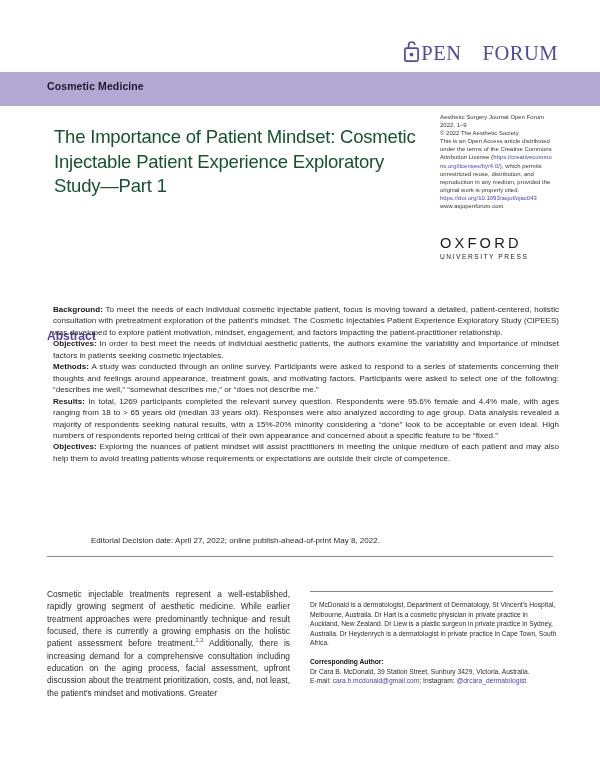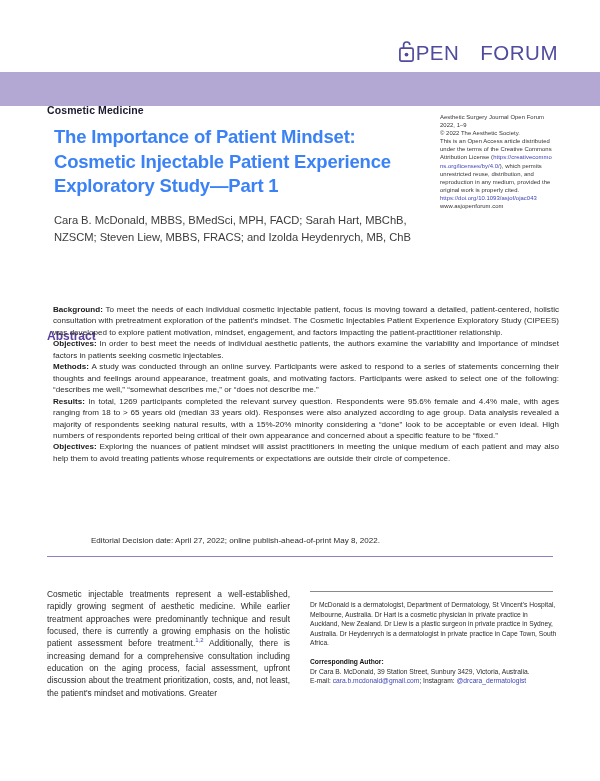--- a/index.html
+++ b/index.html
@@ -28,21 +28,21 @@
     top: 40px;
     right: 42px;
     display: flex;
     align-items: center;
     gap: 2px;
   }
   .lock-icon {
     display: block;
   }
   .masthead-word {
-    font-family: Liberation Sans, sans-serif;
+    font-family: Liberation Serif, serif;
     font-size: 20.5px;
     letter-spacing: 0.5px;
     color: #4f4b9e;
     font-weight: 400;
     line-height: 1;
   }
   .masthead-word.second {
     margin-left: 19px;
   }
 
@@ -56,34 +56,33 @@
     background: #b3a7d4;
   }
   .section-band-label {
     position: absolute;
     left: 47px;
     top: 80px;
     font-size: 10.5px;
     font-weight: bold;
     color: #1a1a2e;
     letter-spacing: 0.1px;
-    margin-top: 24px;
   }
 
   
   .title {
     position: absolute;
     left: 54px;
     top: 113px;
     width: 375px;
     font-size: 18.5px;
-    font-weight: bold;
+    font-weight: normal;
     line-height: 24.5px;
     letter-spacing: -0.2px;
-    color: #3b82f6;
+    color: #14532d;
   }
   .authors {
     position: absolute;
     left: 54px;
     top: 212px;
     width: 380px;
     font-size: 11.2px;
     line-height: 17px;
     color: #3c3c3c;
     letter-spacing: -0.05px;
@@ -227,31 +226,34 @@
     </span>
     <span class="masthead-word">PEN</span>
     <span class="masthead-word second">FORUM</span>
   </div>
 
   <div class="section-band"></div>
   <div class="section-band-label">Cosmetic Medicine</div>
 
   <h1 class="title">The Importance of Patient Mindset: Cosmetic Injectable Patient Experience Exploratory Study—Part 1</h1>
 
-  <div class="authors">Cara B. McDonald, MBBS, BMedSci, MPH, FACD; Sarah Hart, MBChB, NZSCM; Steven Liew, MBBS, FRACS; and Izolda Heydenrych, MB, ChB</div>
 
   <div class="meta">
     <span class="blk">Aesthetic Surgery Journal Open Forum</span>
     <span class="blk">2022, 1–9</span>
     <span class="blk">© 2022 The Aesthetic Society.</span>
     <span>This is an Open Access article distributed under the terms of the Creative Commons Attribution License (</span><span class="lnk">https://creativecommons.org/licenses/by/4.0/</span><span>), which permits unrestricted reuse, distribution, and reproduction in any medium, provided the original work is properly cited.</span>
     <span class="blk lnk">https://doi.org/10.1093/asjof/ojac043</span>
     <span class="blk">www.asjopenforum.com</span>
   </div>
 
+  <div class="oup">
+    <div class="oup-main">OXFORD</div>
+    <div class="oup-sub">UNIVERSITY PRESS</div>
+  </div>
 
   <div class="abstract-head">Abstract</div>
   <div class="abstract">
     <p><b>Background:</b><span> To meet the needs of each individual cosmetic injectable patient, focus is moving toward a detailed, patient-centered, holistic consultation with pretreatment exploration of the patient's mindset. The Cosmetic Injectables Patient Experience Exploratory Study (CIPEES) was developed to explore patient motivation, mindset, engagement, and factors impacting the patient-practitioner relationship.</span></p>
     <p><b>Objectives:</b><span> In order to best meet the needs of individual aesthetic patients, the authors examine the variability and importance of mindset factors in patients seeking cosmetic injectables.</span></p>
     <p><b>Methods:</b><span> A study was conducted through an online survey. Participants were asked to respond to a series of statements concerning their thoughts and feelings around appearance, treatment goals, and motivating factors. Participants were asked to select one of the following: “describes me well,” “somewhat describes me,” or “does not describe me.”</span></p>
     <p><b>Results:</b><span> In total, 1269 participants completed the relevant survey question. Respondents were 95.6% female and 4.4% male, with ages ranging from 18 to &gt; 65 years old (median 33 years old). Responses were also analyzed according to age group. Data analysis revealed a majority of respondents seeking natural results, with a 15%-20% minority considering a “done” look to be acceptable or even ideal. High numbers of respondents reported being critical of their own appearance and concerned about a specific feature to be “fixed.”</span></p>
     <p><b>Objectives:</b><span> Exploring the nuances of patient mindset will assist practitioners in meeting the unique medium of each patient and may also help them to avoid treating patients whose requirements or expectations are outside their circle of competence.</span></p>
   </div>
 

